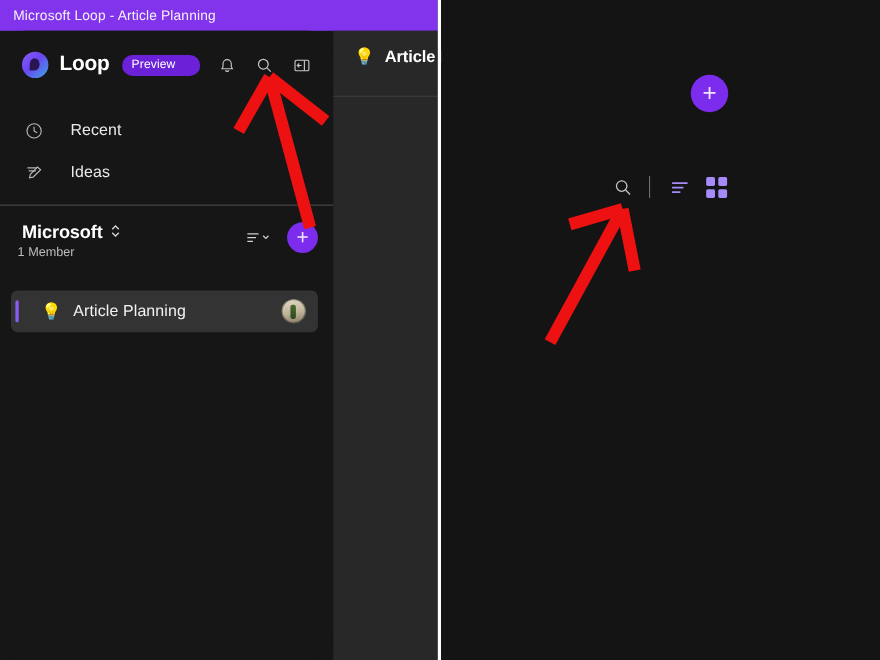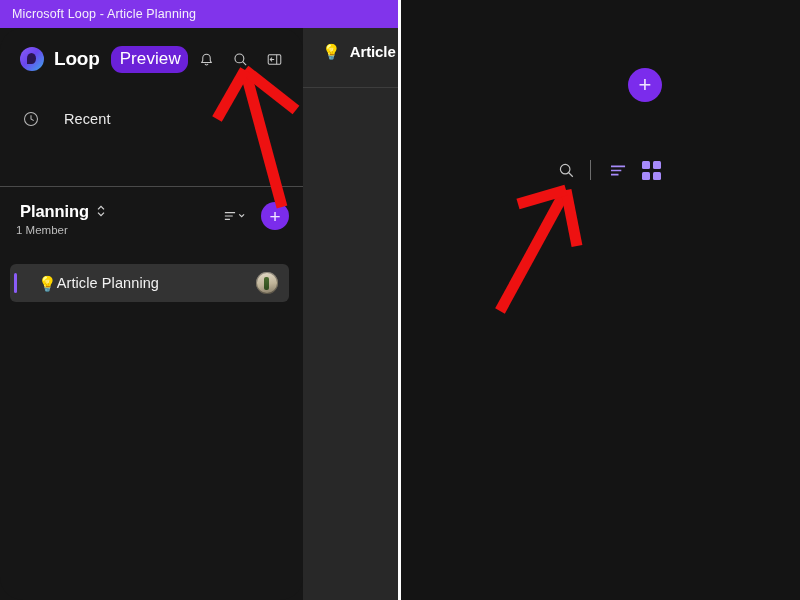--- a/index.html
+++ b/index.html
@@ -48,21 +48,21 @@
     content:""; position:absolute; left:7px; top:6px;
     width:9px; height:11px; border-radius:50% 50% 50% 0;
     background:#2a1553;
   }
   .brand-name {
     color:#ffffff; font-size:19px; font-weight:bold;
     margin-left:10px; letter-spacing:-.2px;
   }
   .preview-pill {
     margin-left:11px; background:#6b21d8; color:#ffffff;
-    font-size:17px; padding:3px 7px 4px 9px; border-radius:11px;
+    font-size:11px; padding:3px 23px 4px 9px; border-radius:11px;
     letter-spacing:.1px;
   }
 
   #header-icons {
     position:absolute; right:18px; top:20px;
     display:flex; align-items:center; gap:12px;
   }
   #header-icons .hicon {
     width:22px; height:22px; display:flex; align-items:center;
     justify-content:center; color:#c9c9c9;
@@ -107,21 +107,21 @@
   #page-list { position:absolute; left:10px; top:236px; width:279px; }
   .page-item {
     position:relative; height:38px; border-radius:6px;
     background:#333333; display:flex; align-items:center;
   }
   .page-item .active-bar {
     position:absolute; left:4px; top:9px; width:3px; height:20px;
     border-radius:2px; background:#8a5cf6;
   }
   .page-item .bulb { margin-left:28px; font-size:15px; line-height:1; }
-  .page-item .ptitle { color:#f2f2f2; font-size:14.5px; letter-spacing:.1px; }
+  .page-item .ptitle { color:#f2f2f2; font-size:14.5px; margin-left:10px; letter-spacing:.1px; }
   .page-item .pavatar {
     position:absolute; right:11px; top:8px; width:22px; height:22px;
     border-radius:50%; overflow:hidden;
     background:#cfc3ad;
     background-image:
       linear-gradient(170deg, rgba(230,222,205,.95) 0%, rgba(190,178,150,.9) 55%, rgba(120,110,90,.9) 100%);
     box-shadow:inset 0 0 0 1px rgba(0,0,0,.35);
   }
   .page-item .pavatar::after {
     content:""; position:absolute; left:8px; top:5px; width:5px; height:13px;
@@ -217,27 +217,36 @@
       <div class="navlist">
         <div class="nav-item">
           <span class="nicon">
             <svg width="18" height="18" viewBox="0 0 20 20" fill="none" stroke="currentColor" stroke-width="1.15">
               <circle cx="10" cy="10" r="7.2"></circle>
                 <path d="M10 5.8V10l3 1.8"></path>
             </svg>
           </span>
           <span class="nlabel">Recent</span>
         </div>
+        <div class="nav-item">
+          <span class="nicon">
+            <svg width="18" height="18" viewBox="0 0 20 20" fill="none" stroke="currentColor" stroke-width="1.15">
+              <path d="M3.3 5.1h9.2M4.6 8.2h7.2"></path>
+              <path d="M13.4 4.3L16.6 7l-7.6 7.5-3.6.7.8-3.5z"></path>
+            </svg>
+          </span>
+          <span class="nlabel">Ideas</span>
+        </div>
       </div>
 
       <div id="divider"></div>
 
       <div id="workspace-head">
         <div class="ws-name-row">
-          <span class="ws-name">Planning</span>
+          <span class="ws-name">Microsoft</span>
           <span class="ws-chev">
             <svg width="10" height="14" viewBox="0 0 10 14" fill="none" stroke="currentColor" stroke-width="1.2">
               <path d="M2 5.4L5 2.4l3 3"></path>
                 <path d="M2 8.6l3 3 3-3"></path>
             </svg>
           </span>
         </div>
         <div class="ws-sub">1 Member</div>
 
         <div id="ws-actions">

